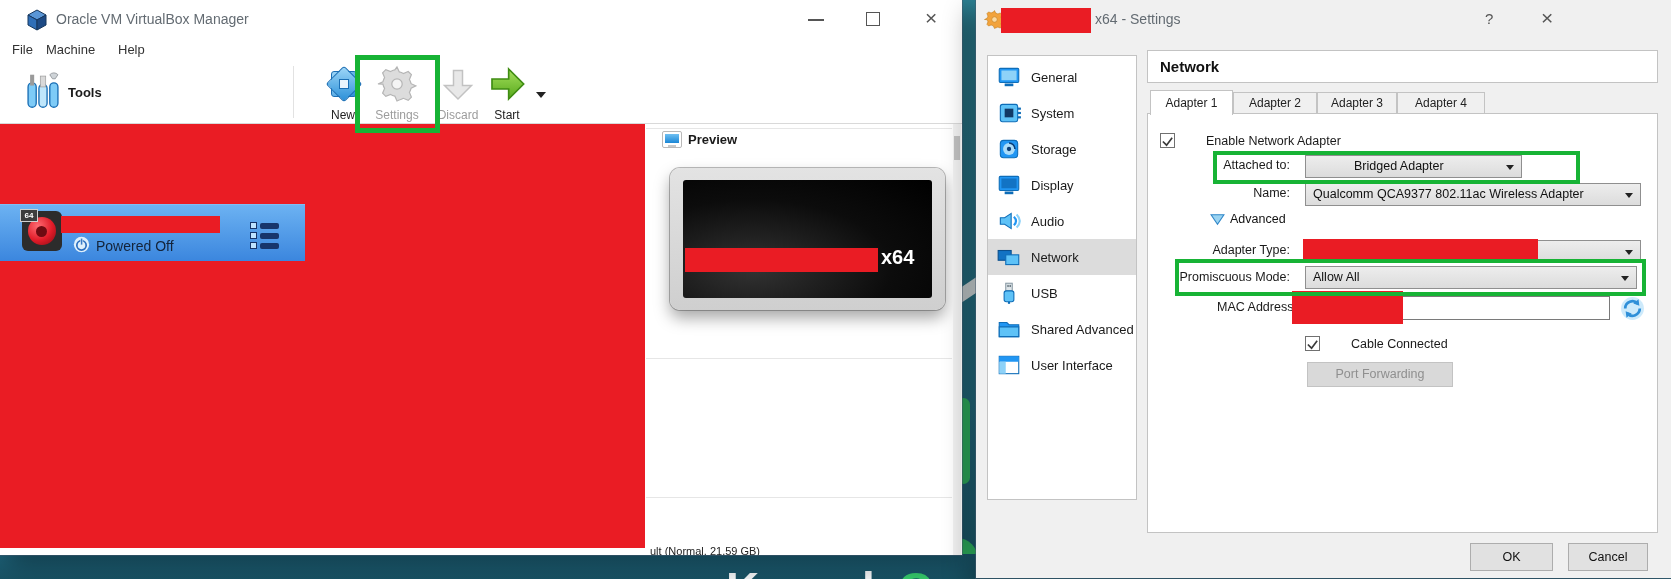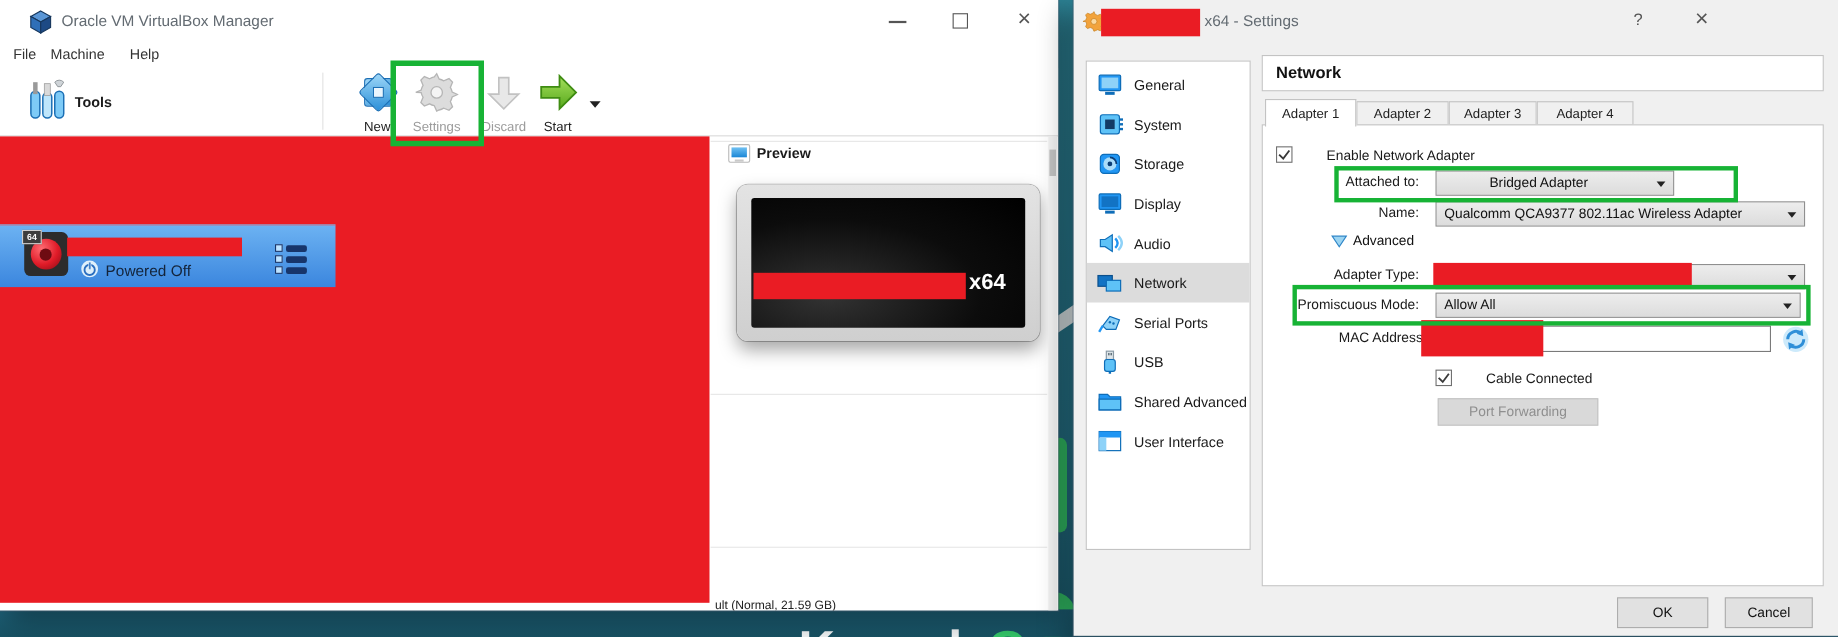--- a/index.html
+++ b/index.html
@@ -254,29 +254,20 @@
       </div>
       <div class="sbitem sel">
         <svg width="26" height="26" viewBox="0 0 24 24">
             <rect x="2" y="6" width="12" height="9" fill="#1273c4" stroke="#0b4f8c"></rect>
             <rect x="9" y="10" width="12" height="9" fill="#5ec2f7" stroke="#0e6db8"></rect>
           </svg>
         <span class="sblabel">Network</span>
       </div>
       <div class="sbitem">
         <svg width="26" height="26" viewBox="0 0 24 24">
-            <polygon points="6,15 12,7 20,10 17,18 9,18" fill="#8ed2f8" stroke="#0e6db8"></polygon>
-            <circle cx="12" cy="12" r="1" fill="#0e6db8"></circle>
-            <circle cx="15" cy="13" r="1" fill="#0e6db8"></circle>
-            <path d="M6 15 L3 20" stroke="#2196f3" stroke-width="2" fill="none"></path>
-          </svg>
-        <span class="sblabel">Serial Ports</span>
-      </div>
-      <div class="sbitem">
-        <svg width="26" height="26" viewBox="0 0 24 24">
             <rect x="9" y="3" width="6" height="7" fill="#dfe6ea" stroke="#8a9aa5"></rect>
             <rect x="10.5" y="4.5" width="1.2" height="2" fill="#5a6a74"></rect>
             <rect x="12.5" y="4.5" width="1.2" height="2" fill="#5a6a74"></rect>
             <rect x="7.5" y="10" width="9" height="10" rx="2" fill="#5ec2f7" stroke="#0e6db8"></rect>
             <path d="M12 20v2" stroke="#0e6db8" stroke-width="2"></path>
           </svg>
         <span class="sblabel">USB</span>
       </div>
       <div class="sbitem">
         <svg width="26" height="26" viewBox="0 0 24 24">

